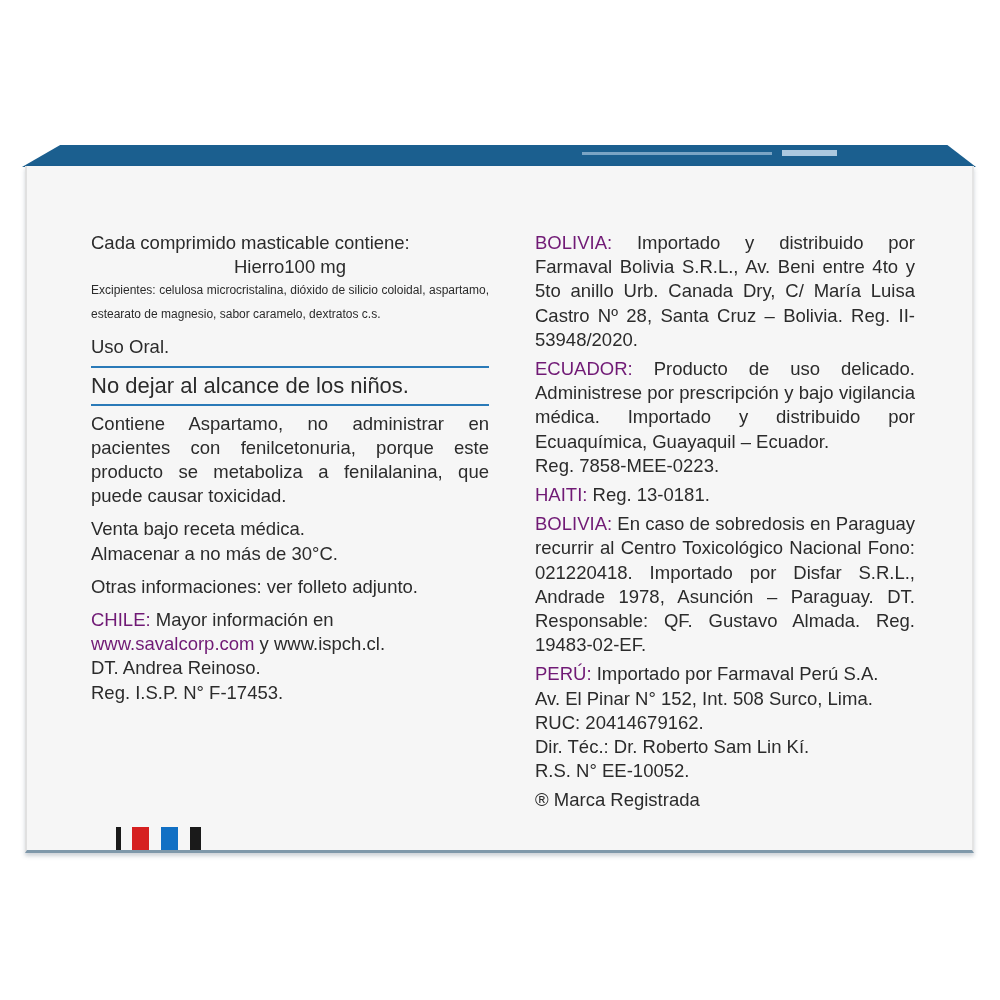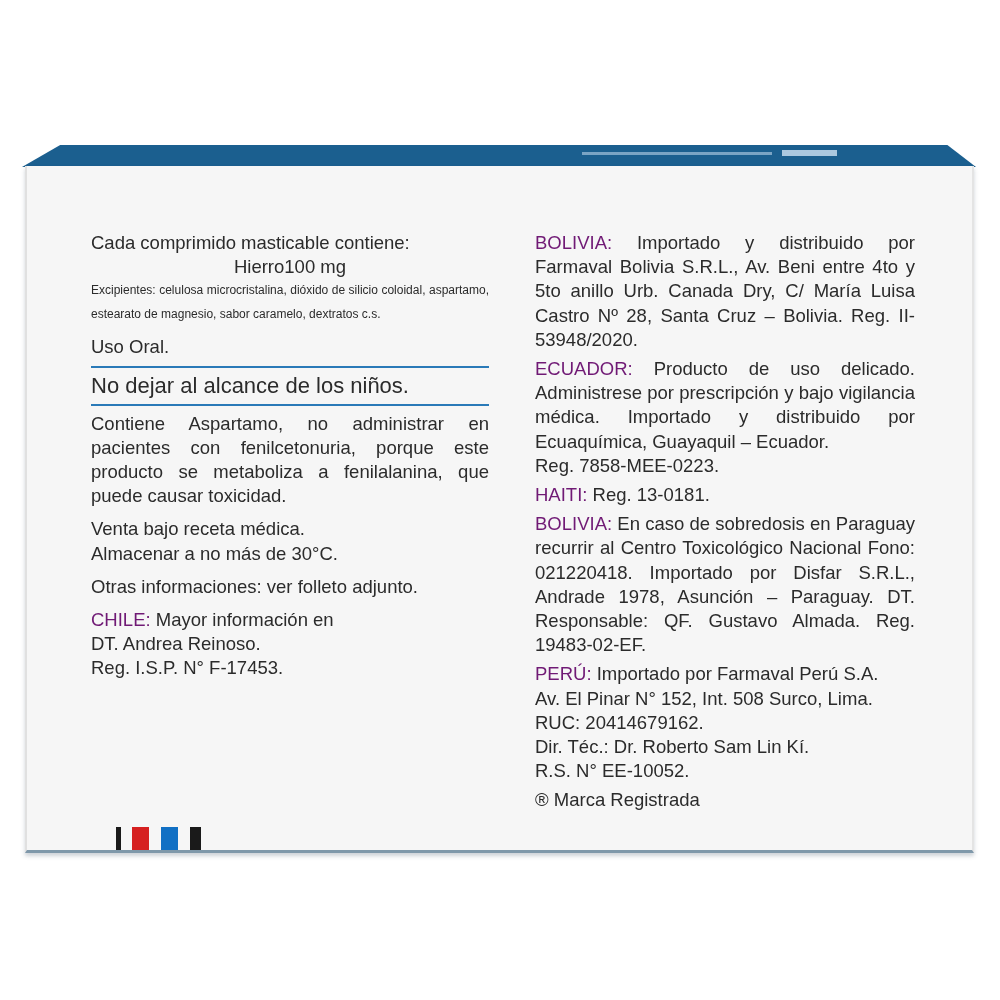--- a/index.html
+++ b/index.html
@@ -62,20 +62,24 @@
     <div class="gap"></div>
     <p>Venta bajo receta médica.</p>
     <p>Almacenar a no más de 30°C.</p>
     <div class="gap"></div>
     <p>Otras informaciones: ver folleto adjunto.</p>
     <div class="gap"></div>
     <p>
       <b>CHILE:</b>
       <span>Mayor información en</span>
     </p>
+    <p>
+      <b>www.savalcorp.com</b>
+      <span>y www.ispch.cl.</span>
+    </p>
     <p>DT. Andrea Reinoso.</p>
     <p>Reg. I.S.P. N° F-17453.</p>
   </div>
 
   <div class="col right">
     <p class="just">
       <b>BOLIVIA:</b>
       <span>Importado y distribuido por Farmaval Bolivia S.R.L., Av. Beni entre 4to y 5to anillo Urb. Canada Dry, C/ María Luisa Castro Nº 28, Santa Cruz – Bolivia. Reg. II-53948/2020.</span>
     </p>
     <div style="height:5px"></div>

